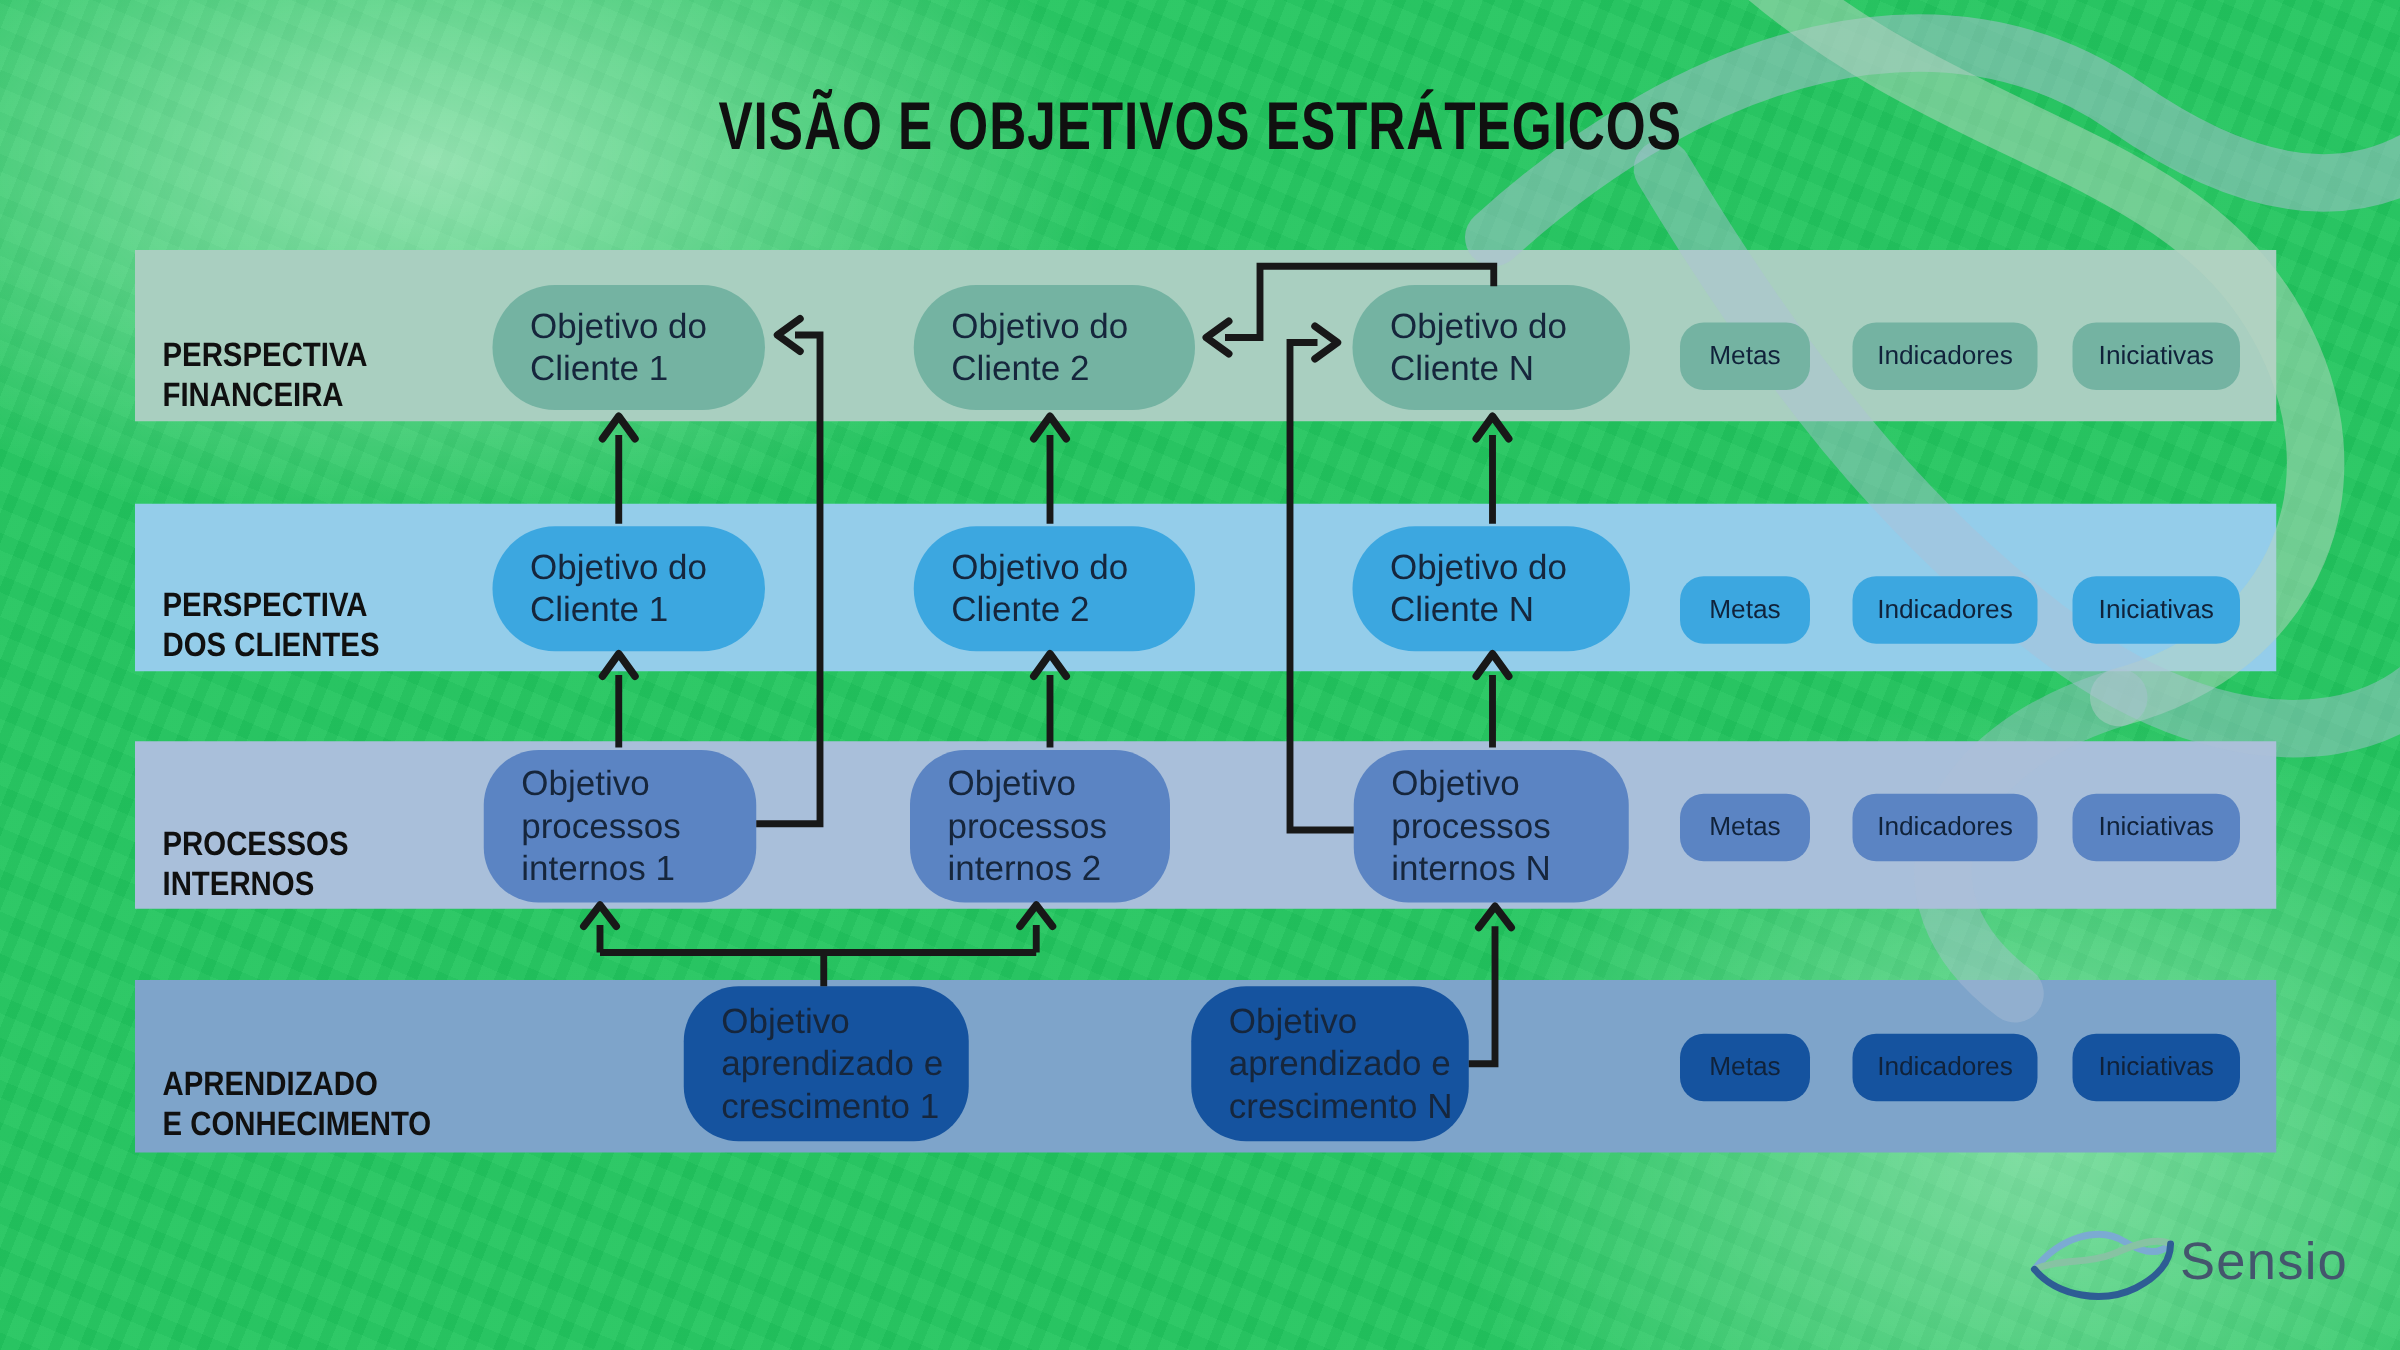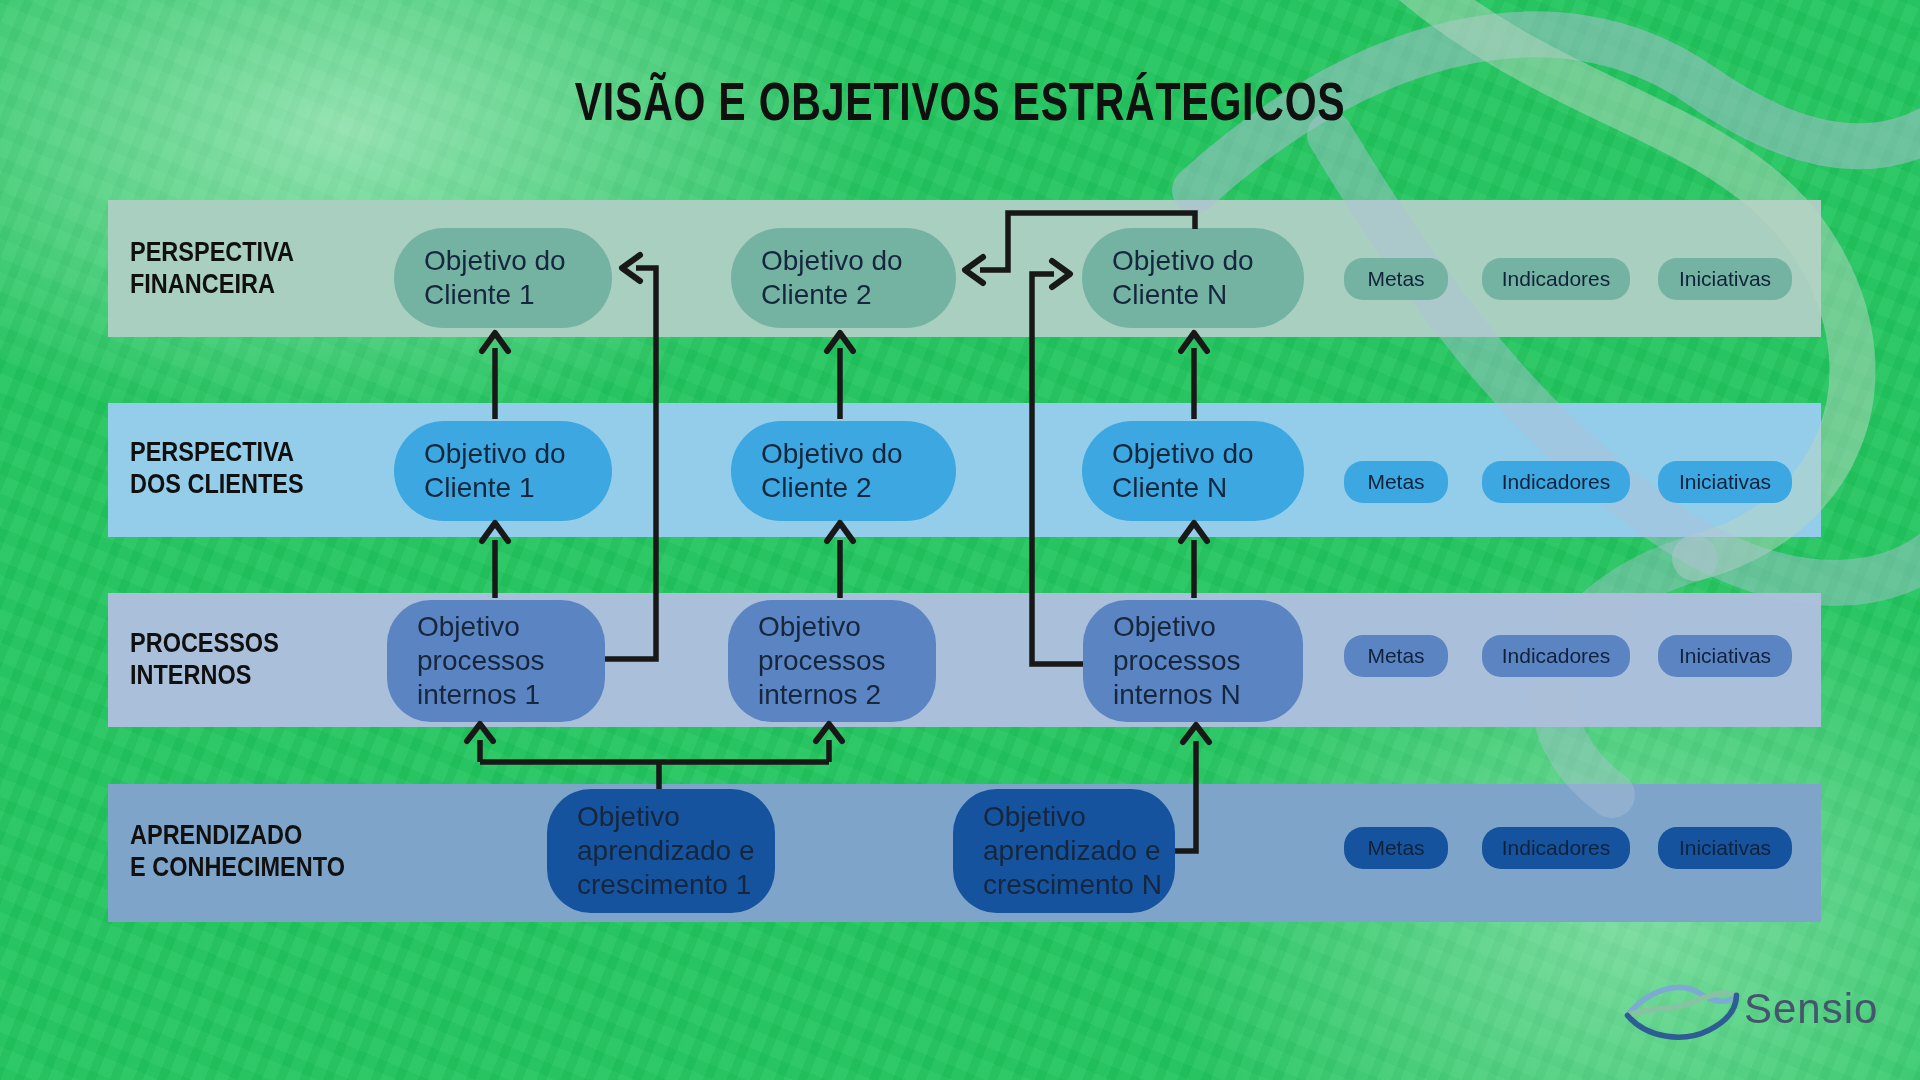--- a/index.html
+++ b/index.html
@@ -20,33 +20,33 @@
   .title-wrap{position:absolute;left:0;right:0;top:70px;text-align:center;z-index:4;}
   .title{
     display:inline-block;font-size:54px;font-weight:bold;letter-spacing:1px;
     transform:scaleX(.76);transform-origin:center;
     color:#101010;white-space:nowrap;
   }
   .band{position:absolute;left:108px;width:1713px;z-index:1;}
   .watermark{position:absolute;inset:0;z-index:2;pointer-events:none;}
   .band-label{
     position:absolute;left:130px;z-index:3;
-    font-weight:bold;font-size:27px;line-height:1.17;color:#101010;
+    font-weight:bold;font-size:27px;line-height:1.17;color:#101010;margin-top:32px;
   }
   .band-label span{display:inline-block;transform:scaleX(.87);transform-origin:left center;white-space:pre-line;}
   .obox{
     position:absolute;z-index:3;border-radius:44px;
     display:flex;align-items:center;
     padding-left:30px;padding-right:12px;box-sizing:border-box;
     font-size:28px;line-height:1.22;font-weight:500;
     white-space:pre-line;text-align:left;color:#16263c;
   }
   .obox.r0,.obox.r1{border-radius:50px;}
   .pill{
-    position:absolute;z-index:3;height:42px;border-radius:19px;
+    position:absolute;z-index:3;height:54px;border-radius:19px;
     display:flex;align-items:center;justify-content:center;
     font-size:21px;font-weight:500;color:#10223a;box-sizing:border-box;
   }
   .arrows{position:absolute;inset:0;z-index:4;pointer-events:none;}
   .logo{position:absolute;left:1622px;top:968px;z-index:4;display:flex;align-items:center;gap:2px;}
   .logo-text{font-size:42px;color:#44566d;letter-spacing:1px;}
 </style>
 </head>
 <body>
 

